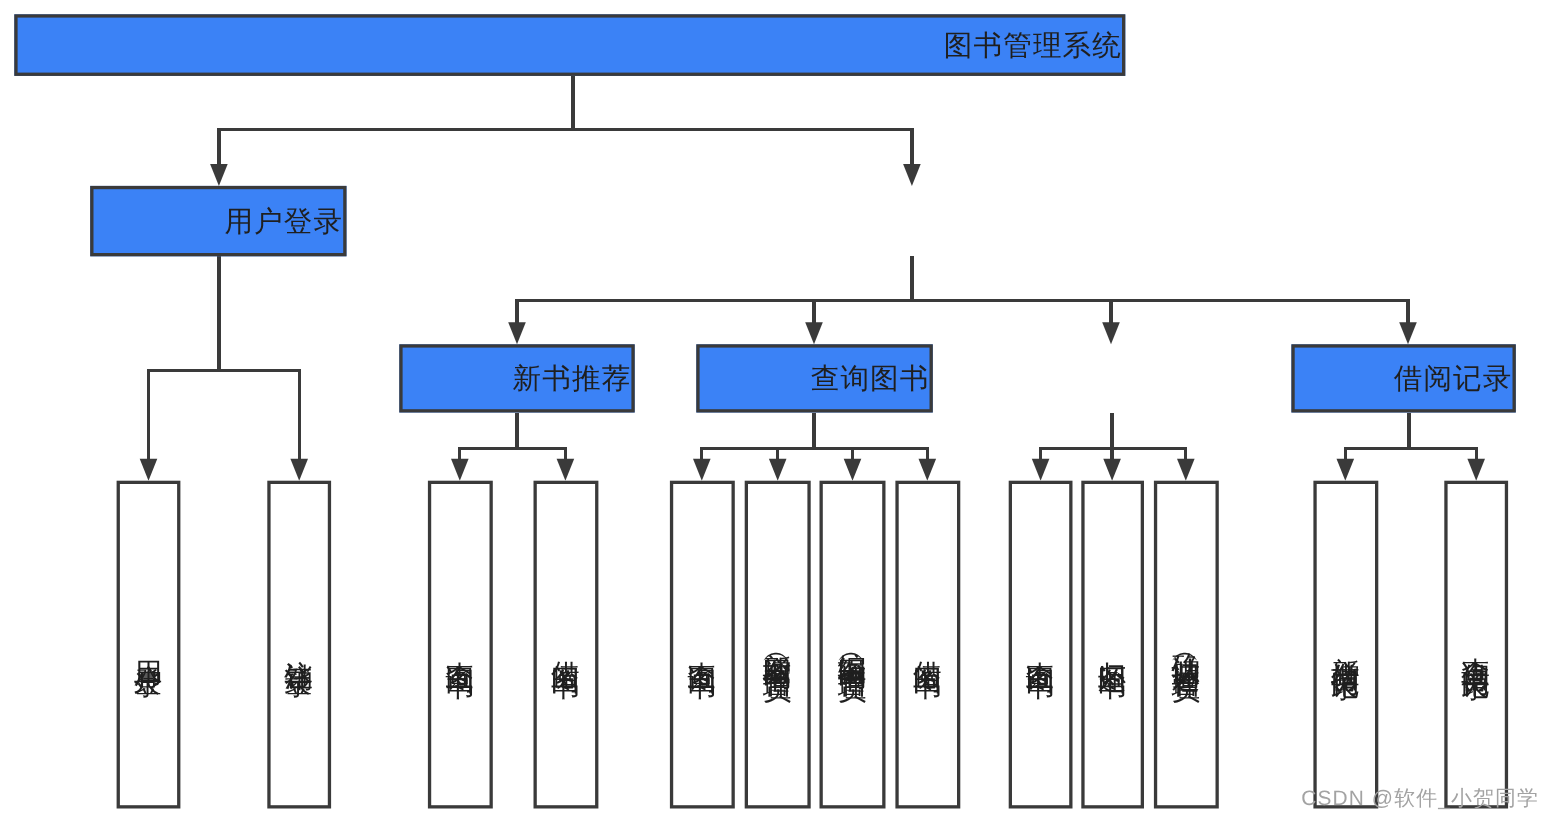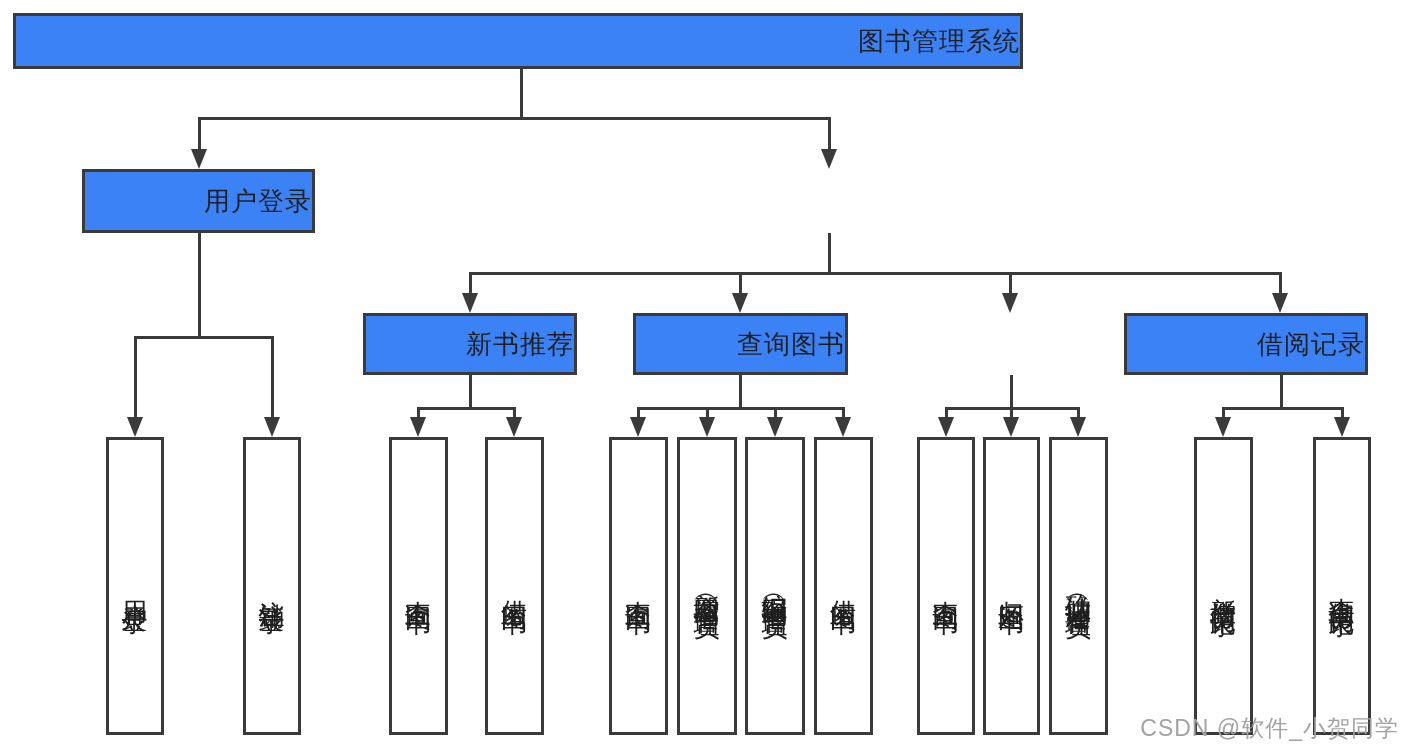--- a/index.html
+++ b/index.html
@@ -38,21 +38,21 @@
   .vbox span{
     writing-mode:vertical-rl;
     text-orientation:mixed;
     font-size:26px;color:var(--text);
     letter-spacing:3px;
     line-height:1;
     white-space:nowrap;
   }
   .watermark{
     position:absolute;top:713px;right:6px;
-    font-size:23px;color:var(--wm);
+    font-size:19px;color:var(--wm);
     letter-spacing:1px;white-space:nowrap;
     z-index:5;
   }
 </style>
 </head>
 <body>
 
 <div class="canvas">
 
   <svg id="connectors" viewBox="0 0 1405 747" xmlns="http://www.w3.org/2000/svg">
@@ -117,21 +117,21 @@
   <div class="hbox" style="left:82px;top:169px;width:233px;height:64px">
     <span>用户登录</span>
   </div>
 
   <div class="hbox" style="left:363px;top:313px;width:214px;height:62px">
     <span>新书推荐</span>
   </div>
   <div class="hbox" style="left:633px;top:313px;width:215px;height:62px">
     <span>查询图书</span>
   </div>
-  <div class="hbox" style="left:1124px;top:313px;width:244px;height:62px">
+  <div class="hbox" style="left:1174px;top:313px;width:204px;height:62px">
     <span>借阅记录</span>
   </div>
 
   <div class="vbox" style="left:106px;width:58px">
     <span>用户登录</span>
   </div>
   <div class="vbox" style="left:243px;width:58px">
     <span>注销登录</span>
   </div>
 

